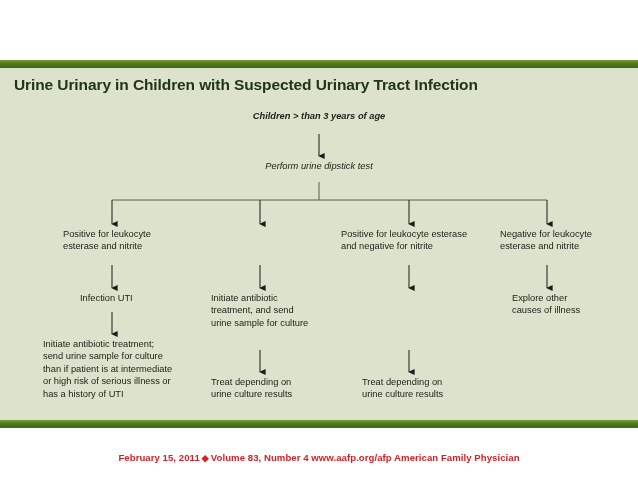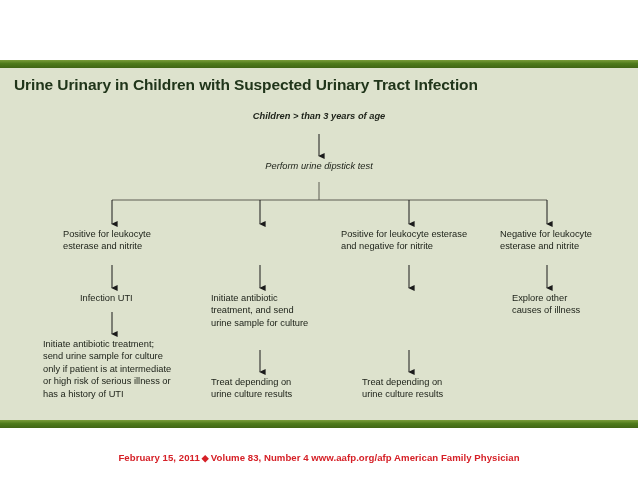--- a/index.html
+++ b/index.html
@@ -139,21 +139,21 @@
 
     <div class="node bold center" style="left:189px; top:50px; width:260px;">Children &gt; than 3 years of age</div>
 
     <div class="node center" style="left:199px; top:100px; width:240px;">Perform urine dipstick test</div>
 
     <div class="node" style="left:63px; top:168px; width:135px;">Positive for leukocyte
 esterase and nitrite</div>
     <div class="node" style="left:80px; top:232px; width:140px;">Infection UTI</div>
     <div class="node" style="left:43px; top:278px; width:180px;">Initiate antibiotic treatment;
 send urine sample for culture
-only if patient is at intermediate
+than if patient is at intermediate
 or high risk of serious illness or
 has a history of UTI</div>
 
     <div class="node" style="left:211px; top:232px; width:140px;">Initiate antibiotic
 treatment, and send
 urine sample for culture</div>
     <div class="node" style="left:211px; top:316px; width:140px;">Treat depending on
 urine culture results</div>
 
     <div class="node" style="left:341px; top:168px; width:165px;">Positive for leukocyte esterase

